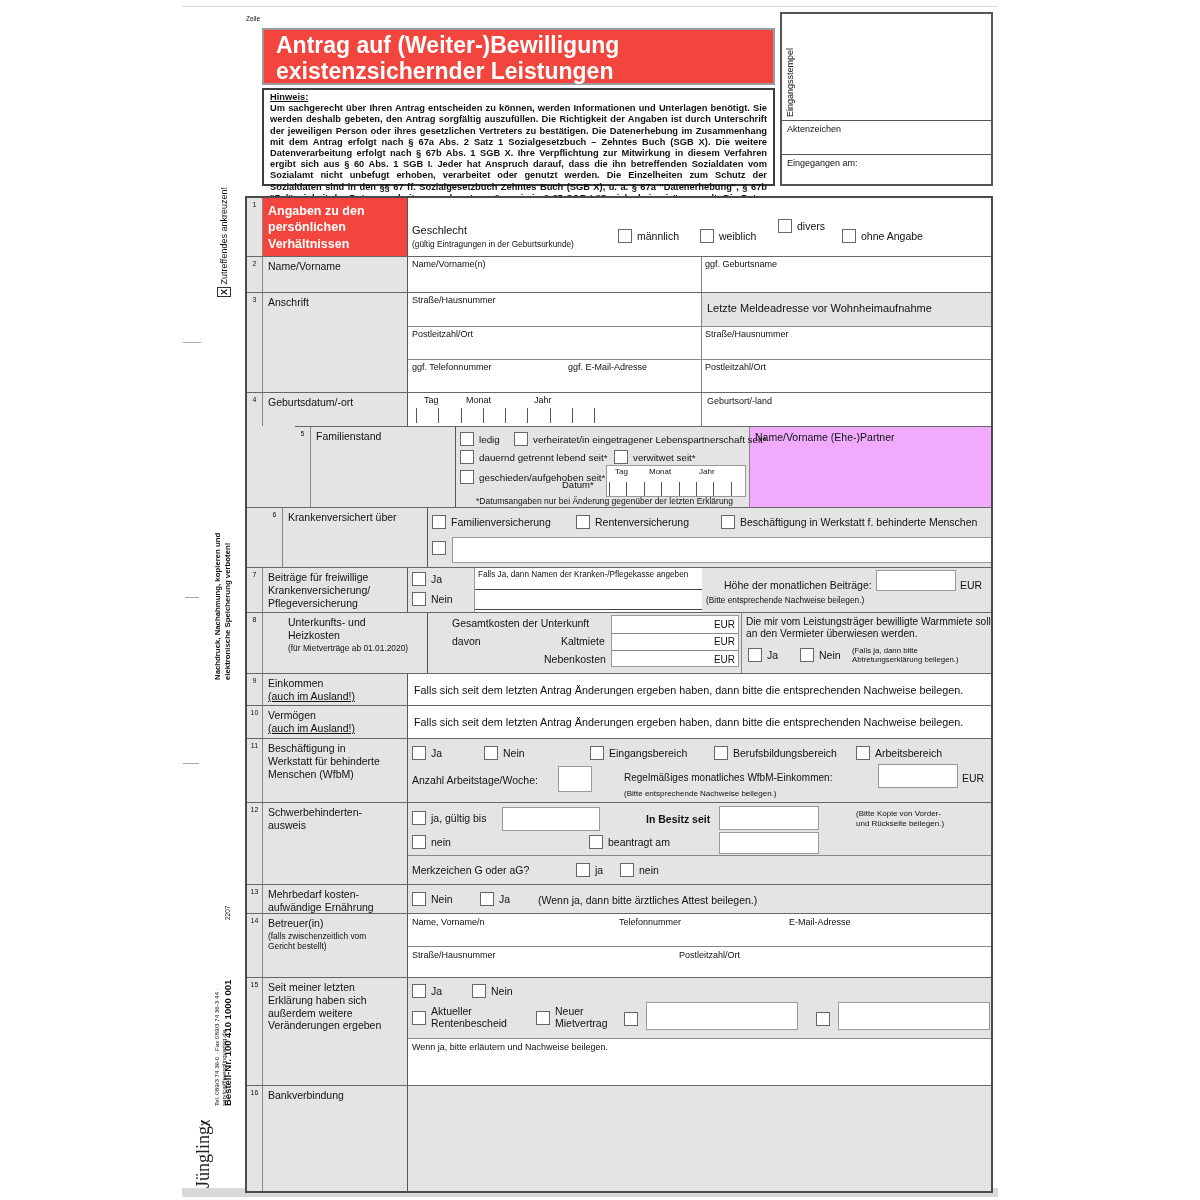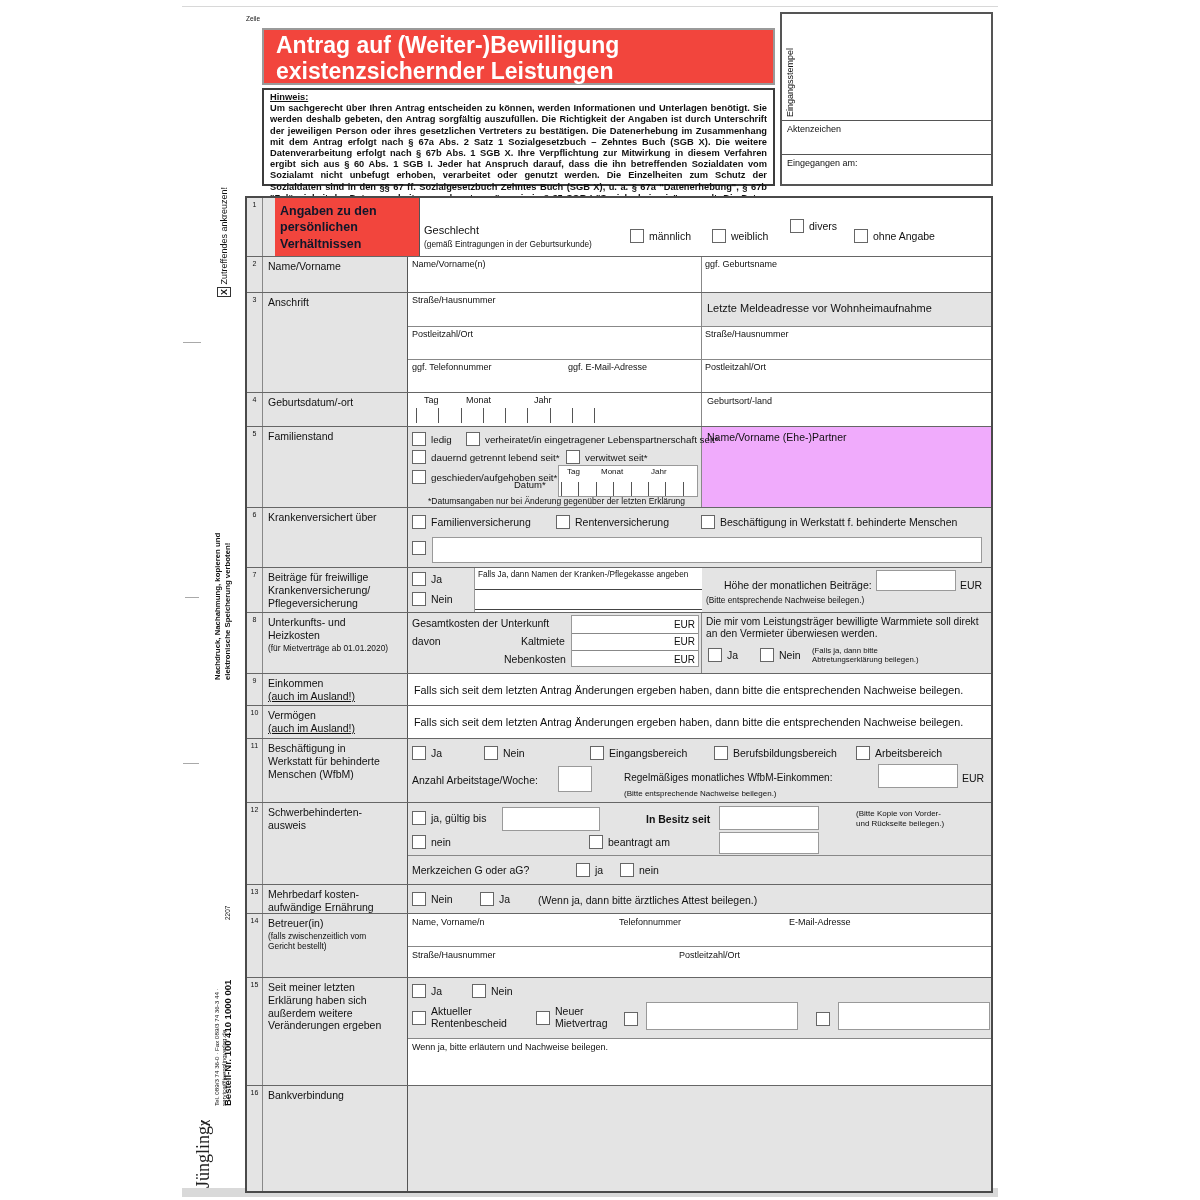--- a/index.html
+++ b/index.html
@@ -16,21 +16,21 @@
   .stampbox{position:absolute;left:780px;top:12px;width:213px;height:174px;border:2px solid #555;box-sizing:border-box;background:#fff;}
   .stampbox .sec{position:absolute;left:0;right:0;border-top:1px solid #555;font-size:9px;padding:3px 0 0 5px;}
   
   .form{position:absolute;left:245px;top:196px;width:748px;border:2px solid #4a4a4a;box-sizing:border-box;background:#e4e4e4;}
   .row{display:flex;box-sizing:border-box;}
   .row + .row{border-top:1px solid #666;}
   .numc{width:16px;flex:0 0 16px;background:#e4e4e4;border-right:1px solid #888;font-size:7px;text-align:center;padding-top:3px;box-sizing:border-box;}
   .lbl{width:145px;flex:0 0 145px;background:#e4e4e4;border-right:1px solid #555;padding:3px 4px 0 5px;font-size:10.5px;line-height:1.22;box-sizing:border-box;white-space:pre-line;}
   .lbl .sub{font-size:8.4px;display:block;margin-top:1px;white-space:pre-line;}
   .lbl .u{text-decoration:underline;}
-  .redlbl{background:#f2453d;color:#0f172a;font-weight:bold;font-size:12.5px;line-height:1.3;padding-top:5px;margin-left:12px;}
+  .redlbl{background:#f2453d;color:#ffffff;font-weight:bold;font-size:12.5px;line-height:1.3;padding-top:5px;}
   .ct{flex:1;position:relative;background:#e4e4e4;overflow:hidden;}
   .ctw{background:#fff;}
   .vline{position:absolute;width:1px;background:#888;top:0;bottom:0;}
   .hline{position:absolute;height:1px;background:#888;left:0;right:0;}
   .ml{position:absolute;font-size:9px;white-space:nowrap;}
   .tx{position:absolute;font-size:10.5px;white-space:nowrap;}
   .pre{white-space:pre-line;}
   .opt{position:absolute;display:flex;align-items:center;gap:5px;font-size:10.5px;white-space:nowrap;}
   .cb{width:12px;height:12px;background:#fff;border:1px solid #666;display:inline-block;flex:0 0 auto;}
   .wf{position:absolute;background:#fff;border:1px solid #999;box-sizing:border-box;}
@@ -83,21 +83,21 @@
 
 <div class="form">
 
   <div class="row" style="height:58px;">
     <div class="numc">1</div>
     <div class="lbl redlbl">Angaben zu den
 persönlichen
 Verhältnissen</div>
     <div class="ct ctw">
       <div class="tx" style="left:4px;top:26px;font-size:11px;">Geschlecht</div>
-      <div class="ml" style="left:4px;top:41px;font-size:8.3px;">(gemäß Eintragungen in der Geburtsurkunde)</div>
+      <div class="ml" style="left:4px;top:41px;font-size:8.3px;">(gültig Eintragungen in der Geburtsurkunde)</div>
       <label class="opt" style="left:210px;top:31px;">
           <span class="cb"></span>
           <span>männlich</span>
         </label>
       <label class="opt" style="left:292px;top:31px;">
           <span class="cb"></span>
           <span>weiblich</span>
         </label>
       <label class="opt" style="left:370px;top:21px;">
           <span class="cb"></span>
@@ -144,21 +144,21 @@
     <div class="ct ctw">
       <div class="vline" style="left:293px;"></div>
       <div class="ml" style="left:16px;top:2px;">Tag</div>
       <div class="ml" style="left:58px;top:2px;">Monat</div>
       <div class="ml" style="left:126px;top:2px;">Jahr</div>
       <div class="ticks" style="left:8px;top:15px;width:180px;height:15px;"></div>
       <div class="ml" style="left:299px;top:3px;">Geburtsort/-land</div>
     </div>
   </div>
 
-  <div class="row" style="height:81px;">
+  <div class="row" style="height:81px;margin-left:48px;">
     <div class="numc">5</div>
     <div class="lbl">Familienstand</div>
     <div class="ct">
       <div class="abs" style="left:293px;top:0;right:0;bottom:0;background:#f0abfc;border-left:1px solid #888;">
         <div class="ml" style="left:5px;top:4px;font-size:10.5px;">Name/Vorname (Ehe-)Partner</div>
       </div>
       <label class="opt" style="left:4px;top:5px;font-size:9.8px;">
           <span class="cb"></span>
           <span>ledig</span>
         </label>
@@ -182,21 +182,21 @@
       <div class="wf" style="left:150px;top:38px;width:140px;height:32px;">
         <div class="ml" style="left:8px;top:1px;font-size:8px;">Tag</div>
         <div class="ml" style="left:42px;top:1px;font-size:8px;">Monat</div>
         <div class="ml" style="left:92px;top:1px;font-size:8px;">Jahr</div>
         <div class="ticks5" style="left:2px;top:16px;width:136px;height:14px;"></div>
       </div>
       <div class="ml" style="left:20px;top:69px;font-size:8.5px;">*Datumsangaben nur bei Änderung gegenüber der letzten Erklärung</div>
     </div>
   </div>
 
-  <div class="row" style="height:60px;">
+  <div class="row" style="height:60px;padding-left:20px;">
     <div class="numc">6</div>
     <div class="lbl">Krankenversichert über</div>
     <div class="ct">
       <label class="opt" style="left:4px;top:7px;">
           <span class="cb"></span>
           <span>Familienversicherung</span>
         </label>
       <label class="opt" style="left:148px;top:7px;align-items:center;">
           <span class="cb"></span>
           <span>Rentenversicherung</span>
@@ -230,21 +230,21 @@
         <div class="hline" style="top:21px;background:#444;"></div>
         <div class="hline" style="top:41px;background:#444;"></div>
       </div>
       <div class="tx" style="left:298px;top:11px;padding-left:18px;">Höhe der monatlichen Beiträge:</div>
       <div class="wf" style="left:468px;top:2px;width:80px;height:21px;"></div>
       <div class="tx" style="left:552px;top:11px;">EUR</div>
       <div class="ml" style="left:298px;top:27px;font-size:8.3px;">(Bitte entsprechende Nachweise beilegen.)</div>
     </div>
   </div>
 
-  <div class="row" style="height:61px;">
+  <div class="row" style="height:61px;gap:20px;">
     <div class="numc">8</div>
     <div class="lbl"><span>Unterkunfts- und
 Heizkosten</span><span class="sub">(für Mietverträge ab 01.01.2020)</span></div>
     <div class="ct">
       <div class="vline" style="left:293px;"></div>
       <div class="tx" style="left:4px;top:4px;">Gesamtkosten der Unterkunft</div>
       <div class="tx" style="left:4px;top:22px;">davon</div>
       <div class="tx" style="left:113px;top:22px;">Kaltmiete</div>
       <div class="tx" style="left:96px;top:40px;">Nebenkosten</div>
       <div class="wf" style="left:163px;top:2px;width:128px;height:52px;">

